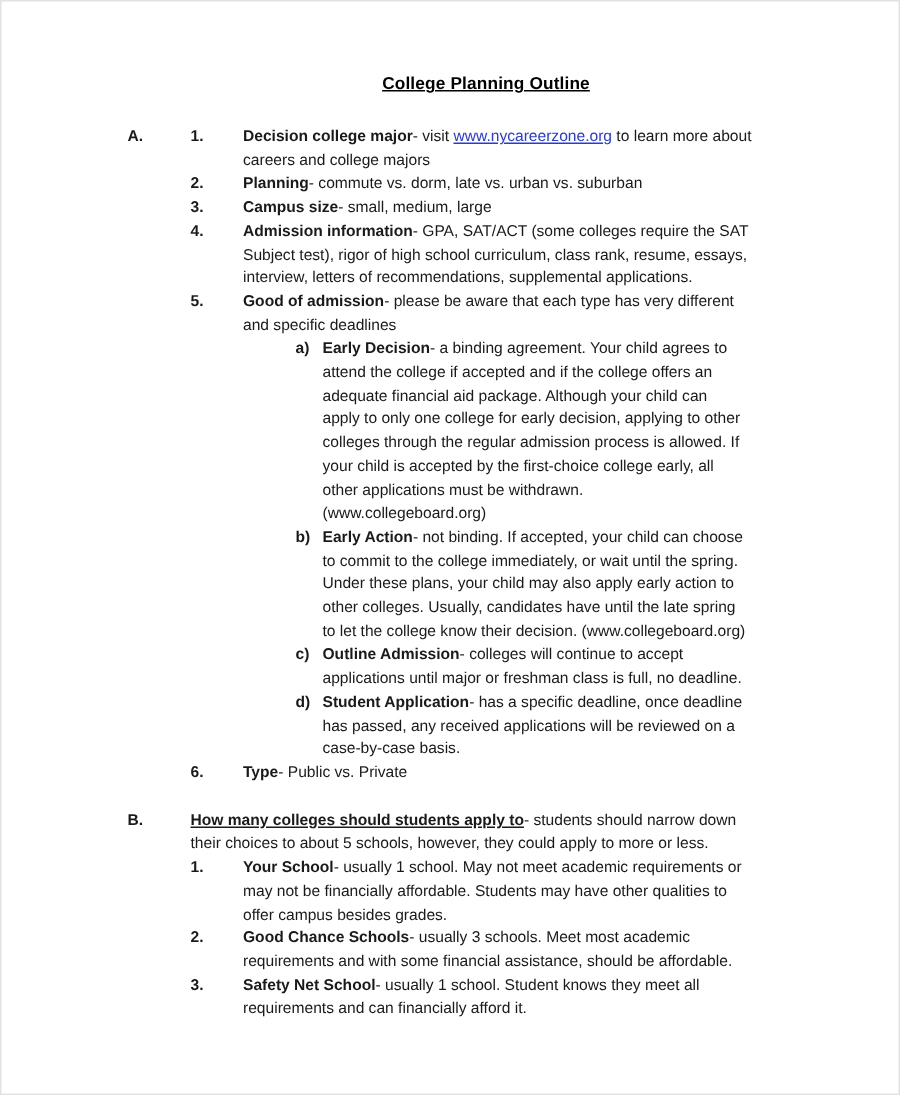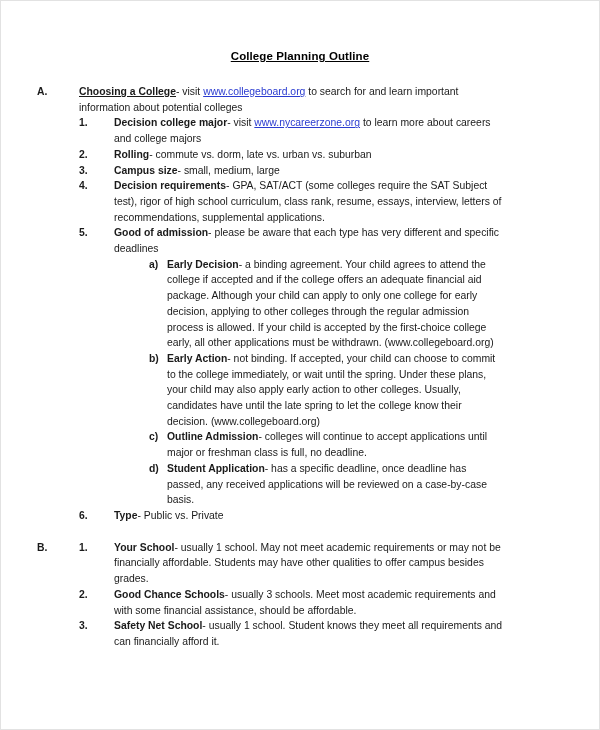--- a/index.html
+++ b/index.html
@@ -12,20 +12,21 @@
     color: #1a1a1a;
   }
   .page {
     position: relative;
     width: 600px;
     height: 730px;
     background: #ffffff;
     border: 1px solid #e2e2e2;
     box-sizing: border-box;
     overflow: hidden;
+    padding-left: 48px;
   }
   .doc-title {
     text-align: center;
     font-weight: bold;
     font-size: 11.5px;
     text-decoration: underline;
     margin: 0;
     padding-top: 49px;
     letter-spacing: 0.1px;
     color: #000000;
@@ -110,42 +111,41 @@
 <body>
 
 <div class="page">
 
   <h1 class="doc-title">College Planning Outline</h1>
 
   <div class="body-area">
 
     <div class="section">
       <span class="marker">A.</span>
-      <div class="section-head"><span class="lead underline">Choosing a College</span><span>- visit </span><a class="link" href="#">www.collegeboard.org</a><span> to search for and learn important information about potential colleges</span></div>
 
       <ol class="numlist">
 
         <li>
           <span class="marker">1.</span>
           <span class="lead">Decision college major</span><span>- visit </span><a class="link" href="#">www.nycareerzone.org</a><span> to learn more about careers and college majors</span>
         </li>
 
         <li>
           <span class="marker">2.</span>
-          <span class="lead">Rolling</span><span>- commute vs. dorm, late vs. urban vs. suburban</span>
+          <span class="lead">Planning</span><span>- commute vs. dorm, late vs. urban vs. suburban</span>
         </li>
 
         <li>
           <span class="marker">3.</span>
           <span class="lead">Campus size</span><span>- small, medium, large</span>
         </li>
 
         <li>
           <span class="marker">4.</span>
-          <span class="lead">Decision requirements</span><span>- GPA, SAT/ACT (some colleges require the SAT Subject test), rigor of high school curriculum, class rank, resume, essays, interview, letters of recommendations, supplemental applications.</span>
+          <span class="lead">Admission information</span><span>- GPA, SAT/ACT (some colleges require the SAT Subject test), rigor of high school curriculum, class rank, resume, essays, interview, letters of recommendations, supplemental applications.</span>
         </li>
 
         <li>
           <span class="marker">5.</span>
           <span class="lead">Good of admission</span><span>- please be aware that each type has very different and specific deadlines</span>
 
           <ol class="alphalist">
             <li class="tight">
               <span class="marker">a)</span>
               <span class="lead">Early Decision</span><span>- a binding agreement. Your child agrees to attend the college if accepted and if the college offers an adequate financial aid package. Although your child can apply to only one college for early decision, applying to other colleges through the regular admission process is allowed. If your child is accepted by the first-choice college early, all other applications must be withdrawn.  (www.collegeboard.org)</span>
@@ -168,20 +168,21 @@
         <li>
           <span class="marker">6.</span>
           <span class="lead">Type</span><span>- Public vs. Private</span>
         </li>
 
       </ol>
     </div>
 
     <div class="section">
       <span class="marker">B.</span>
+      <div class="section-head"><span class="lead underline">How many colleges should students apply to</span><span>- students should narrow down their choices to about 5 schools, however, they could apply to more or less.</span></div>
 
       <ol class="numlist">
         <li>
           <span class="marker">1.</span>
           <span class="lead">Your School</span><span>- usually 1 school.  May not meet academic requirements or may not be financially affordable.  Students may have other qualities to offer campus besides grades.</span>
         </li>
         <li>
           <span class="marker">2.</span>
           <span class="lead">Good Chance Schools</span><span>- usually 3 schools.  Meet most academic requirements and with some financial assistance, should be affordable.</span>
         </li>

